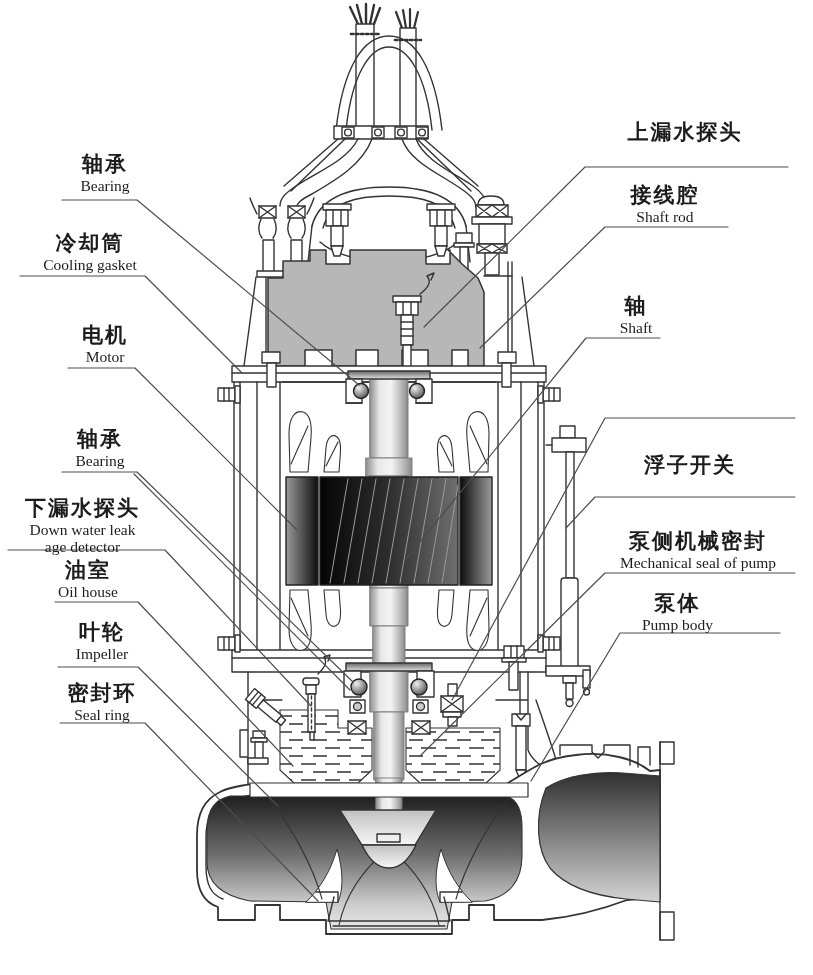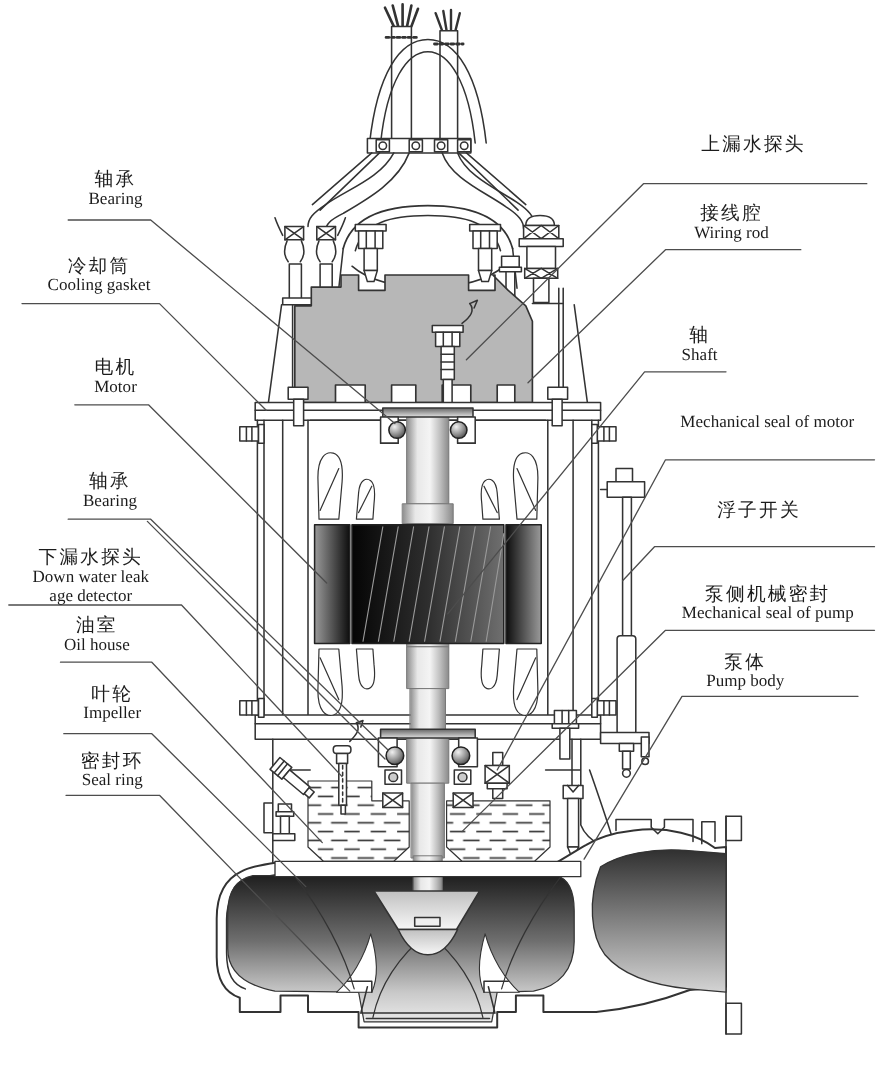--- a/index.html
+++ b/index.html
@@ -1,21 +1,21 @@
 <!DOCTYPE html>
 <html><head>
 <meta charset="utf-8">
 <title></title>
 <style>
   html,body{margin:0;padding:0;background:#fff;}
   #stage{position:relative;width:813px;height:975px;background:#fff;overflow:hidden;
          font-family:"Liberation Serif","DejaVu Serif",serif;color:#1c1c1c;}
   #drawing{position:absolute;left:0;top:0;}
   .lbl{position:absolute;text-align:center;line-height:1.12;}
-  .lbl .cn{font-size:17px;font-weight:400;letter-spacing:2px;}
+  .lbl .cn{font-size:21px;font-weight:700;letter-spacing:2px;}
   .lbl .en{font-size:15.5px;}
 </style>
 </head>
 <body>
 
 <div id="stage">
 
 <svg id="drawing" width="813" height="975" viewBox="0 0 813 975">
   <defs>
     <linearGradient id="gShaft" x1="0" y1="0" x2="1" y2="0">
@@ -432,28 +432,27 @@
 </div>
 <div class="lbl" style="left:42px;top:621px;width:120px">
   <div class="cn">叶轮</div>
   <div class="en">Impeller</div>
 </div>
 <div class="lbl" style="left:580px;top:121px;width:210px">
   <div class="cn">上漏水探头</div>
 </div>
 <div class="lbl" style="left:595px;top:184px;width:140px">
   <div class="cn">接线腔</div>
-  <div class="en">Wiring rod</div>
+  <div class="en">Shaft rod</div>
 </div>
 <div class="lbl" style="left:580px;top:295px;width:112px">
   <div class="cn">轴</div>
   <div class="en">Shaft</div>
 </div>
 <div class="lbl" style="left:595px;top:375px;width:205px">
-  <div class="en">Mechanical seal of motor</div>
 </div>
 <div class="lbl" style="left:590px;top:454px;width:200px">
   <div class="cn">浮子开关</div>
 </div>
 <div class="lbl" style="left:598px;top:530px;width:200px">
   <div class="cn">泵侧机械密封</div>
   <div class="en">Mechanical seal of pump</div>
 </div>
 <div class="lbl" style="left:600px;top:592px;width:155px">
   <div class="cn">泵体</div>

